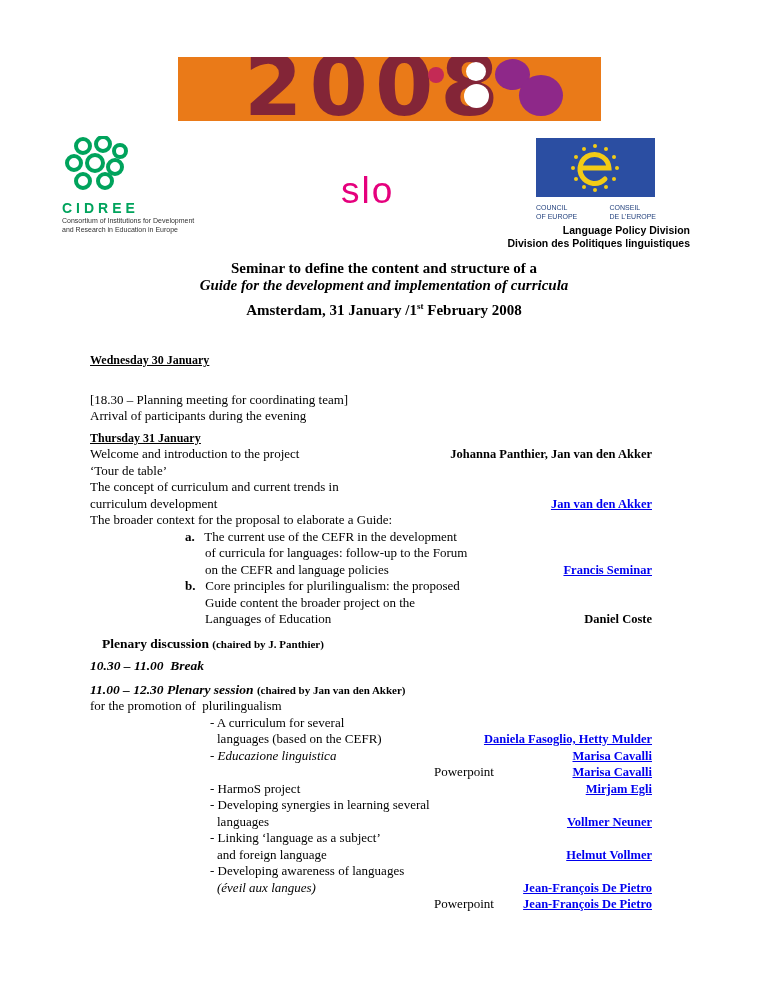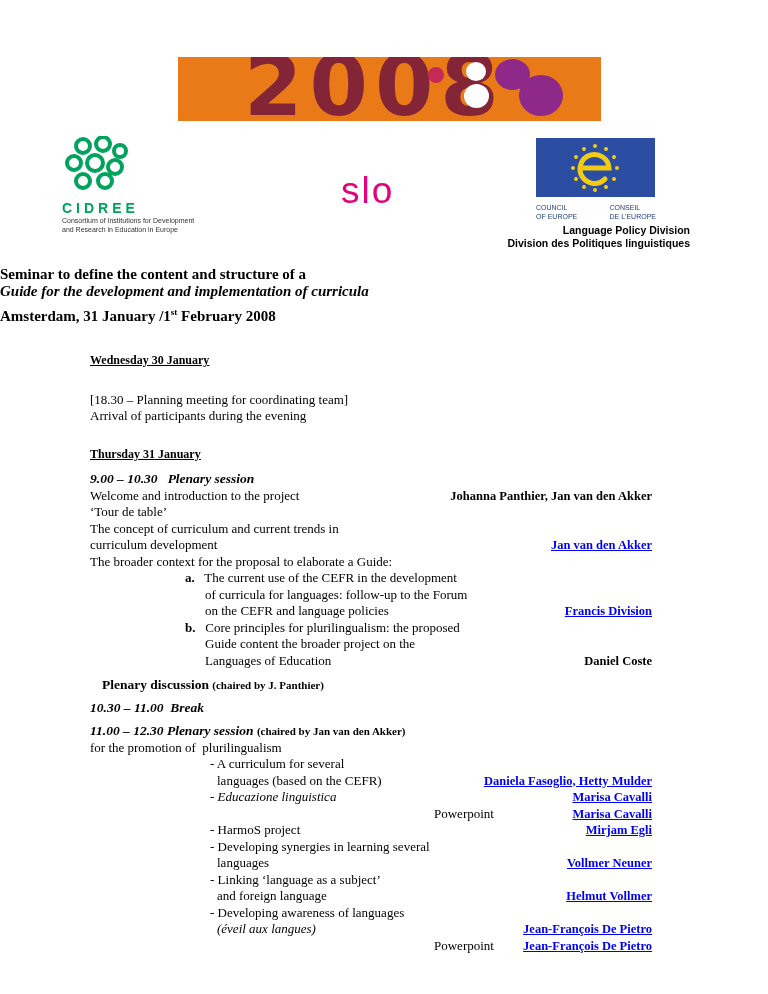--- a/index.html
+++ b/index.html
@@ -49,21 +49,21 @@
     font-family:"Liberation Sans", sans-serif; font-size:7px;
     line-height:8.5px; color:#24427E;
   }
   .division {
     position:absolute; right:78px; top:224px; text-align:right;
     font-family:"Liberation Sans", sans-serif; font-size:10.5px;
     font-weight:bold; line-height:12.5px; color:#000;
   }
 
   
-  .title-block { position:absolute; left:0; top:265px; width:100%; }
+  .title-block { position:absolute; left:0; top:259px; width:100%; text-align:center; }
   .t1 { font-size:15px; font-weight:bold; line-height:18px; }
   .t2 { font-size:15px; font-weight:bold; font-style:italic; line-height:17px; }
   .t-date { font-size:15px; font-weight:bold; margin-top:7px; }
   .t-date sup { font-size:9px; }
 
   
   .program {
     position:absolute; left:90px; top:352px; width:562px;
     font-size:13px; line-height:16.5px;
   }
@@ -161,25 +161,22 @@
   <div class="program">
       <div class="row">
         <div class="row-left"><span class="s-bu">Wednesday 30 January</span></div>
       </div>
       <div class="row" style="margin-top: 23px;">
         <div class="row-left"><span class="s-n">[18.30 – Planning meeting for coordinating team]</span></div>
       </div>
       <div class="row">
         <div class="row-left"><span class="s-n">Arrival of participants during the evening</span></div>
       </div>
-      <div class="row" style="margin-top: 21px; text-decoration: underline;">
+      <div class="row" style="margin-top: 5px; text-decoration: underline;">
         <div class="row-left"><span class="s-bu">Thursday 31 January</span></div>
-      </div>
-      <div class="row" style="margin-top: 9px;">
-        <div class="row-left"><span class="s-bi">9.00 – 10.30   Plenary session</span></div>
       </div>
       <div class="row">
         <div class="row-left"><span class="s-n">Welcome and introduction to the project</span></div>
         <span class="row-right s-rb">Johanna Panthier, Jan van den Akker</span>
       </div>
       <div class="row">
         <div class="row-left"><span class="s-n">‘Tour de table’</span></div>
       </div>
       <div class="row">
         <div class="row-left"><span class="s-n">The concept of curriculum and current trends in</span></div>
@@ -192,21 +189,21 @@
         <div class="row-left"><span class="s-n">The broader context for the proposal to elaborate a Guide:</span></div>
       </div>
       <div class="row">
         <div class="row-left" style="padding-left: 95px;"><span class="s-b">a.</span><span class="s-n">   The current use of the CEFR in the development</span></div>
       </div>
       <div class="row">
         <div class="row-left" style="padding-left: 115px;"><span class="s-n">of curricula for languages: follow-up to the Forum</span></div>
       </div>
       <div class="row">
         <div class="row-left" style="padding-left: 115px;"><span class="s-n">on the CEFR and language policies</span></div>
-        <span class="row-right s-link">Francis Division</span>
+        <span class="row-right s-link">Francis Seminar</span>
       </div>
       <div class="row">
         <div class="row-left" style="padding-left: 95px;"><span class="s-b">b.</span><span class="s-n">   Core principles for plurilingualism: the proposed</span></div>
       </div>
       <div class="row">
         <div class="row-left" style="padding-left: 115px;"><span class="s-n">Guide content the broader project on the</span></div>
       </div>
       <div class="row">
         <div class="row-left" style="padding-left: 115px;"><span class="s-n">Languages of Education</span></div>
         <span class="row-right s-rb">Daniel Coste</span>

